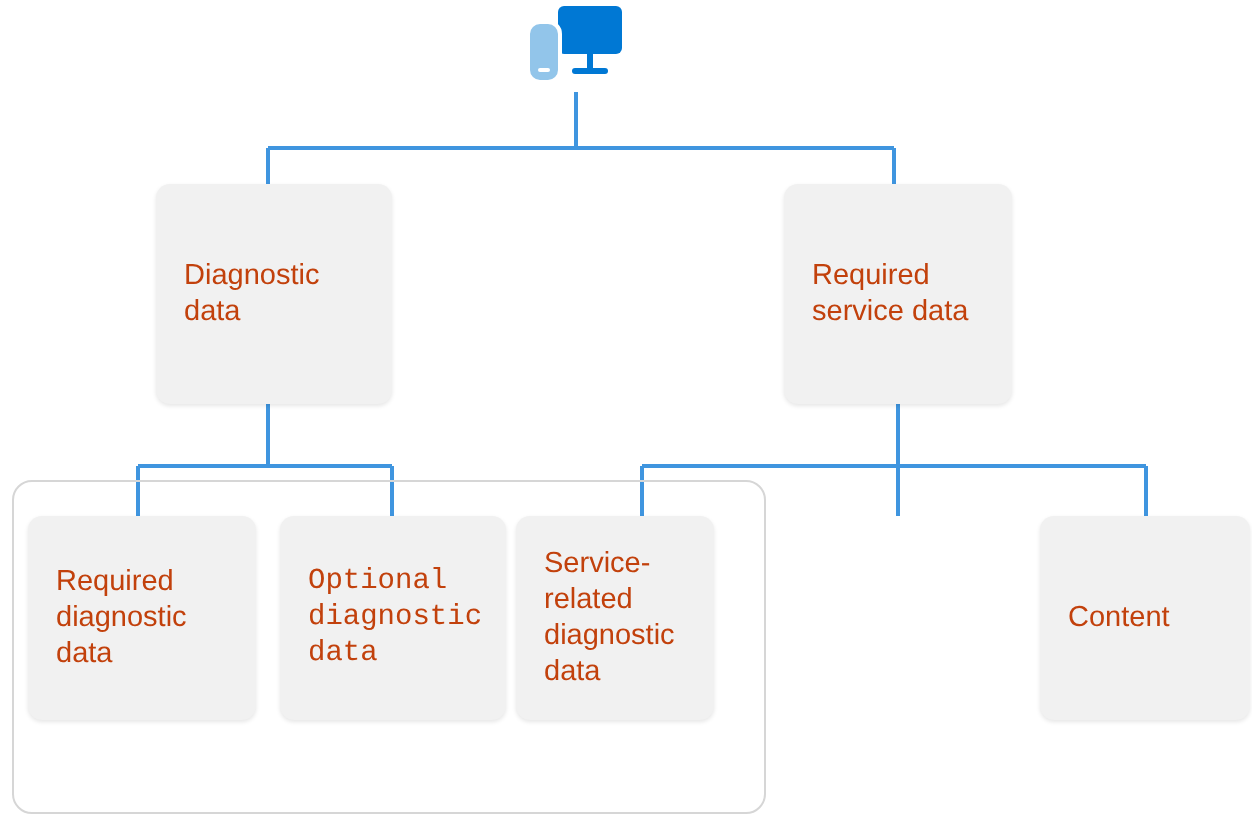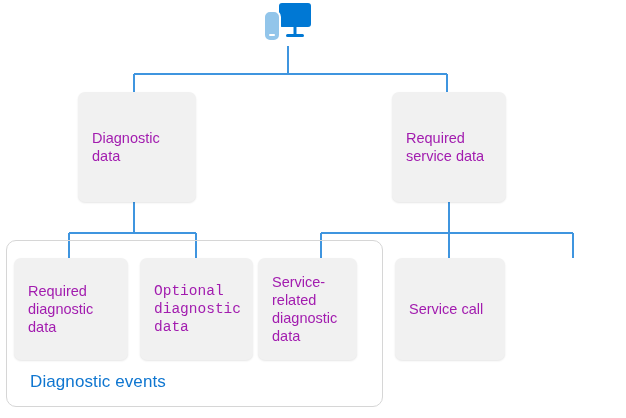--- a/index.html
+++ b/index.html
@@ -64,21 +64,21 @@
     border-radius: 7px;
     box-sizing: border-box;
     display: flex;
     align-items: center;
     box-shadow: 0 1px 2px rgba(0,0,0,0.10);
   }
   .node .label {
     padding: 0 0 0 14px;
     font-size: 14.5px;
     line-height: 18px;
-    color: #a21caf;
+    color: #c2410c;
     white-space: pre-line;
   }
 
   
   .n-diagnostic-data       { left: 78px;  top: 92px;  width: 118px; height: 110px; }
   .n-required-service-data { left: 392px; top: 92px;  width: 114px; height: 110px; }
 
   
   .n-required-diagnostic       { left: 14px;  top: 258px; width: 114px; height: 102px; }
   .n-optional-diagnostic       { left: 140px; top: 258px; width: 113px; height: 102px; font-family: Liberation Mono, monospace; }
@@ -120,21 +120,20 @@
 
       <rect x="31.5" y="25" width="3" height="8" fill="#0078d4"></rect>
       <rect x="24" y="32" width="18" height="3" rx="1.5" fill="#0078d4"></rect>
 
       <rect x="2" y="9" width="16" height="30" rx="6" fill="#92c5ea" stroke="#ffffff" stroke-width="2"></rect>
       <rect x="7" y="32" width="6" height="2" rx="1" fill="#ffffff"></rect>
     </svg>
   </div>
 
   <div class="group-box"></div>
-  <div class="group-label">Diagnostic events</div>
 
   <div class="node n-diagnostic-data">
     <span class="label">Diagnostic
 data</span>
   </div>
   <div class="node n-required-service-data">
     <span class="label">Required
 service data</span>
   </div>
 
@@ -147,17 +146,17 @@
     <span class="label">Optional
 diagnostic
 data</span>
   </div>
   <div class="node n-service-related-diagnostic">
     <span class="label">Service-
 related
 diagnostic
 data</span>
   </div>
-  <div class="node n-service-call">
-    <span class="label">Service call</span>
+  <div class="node n-content">
+    <span class="label">Content</span>
   </div>
 
 </div>
 
 </body></html>

